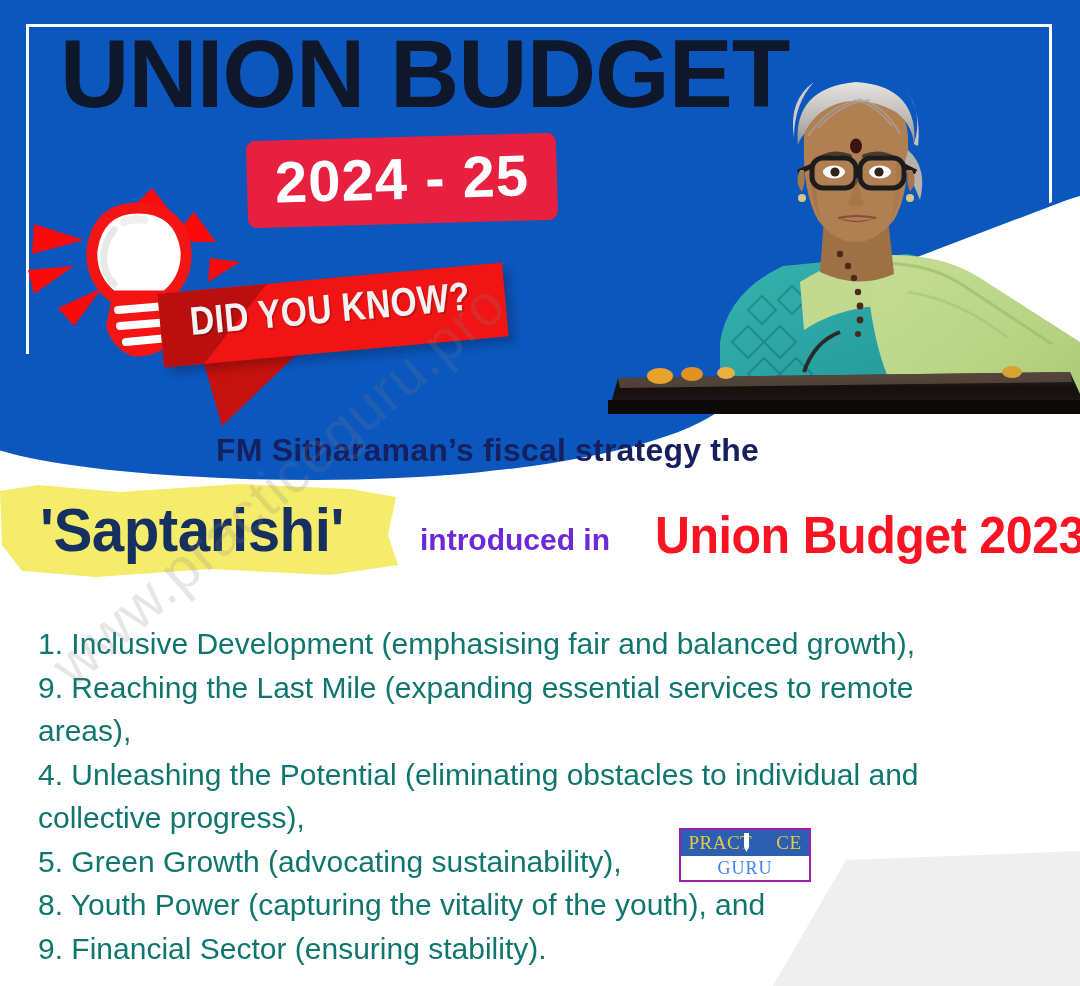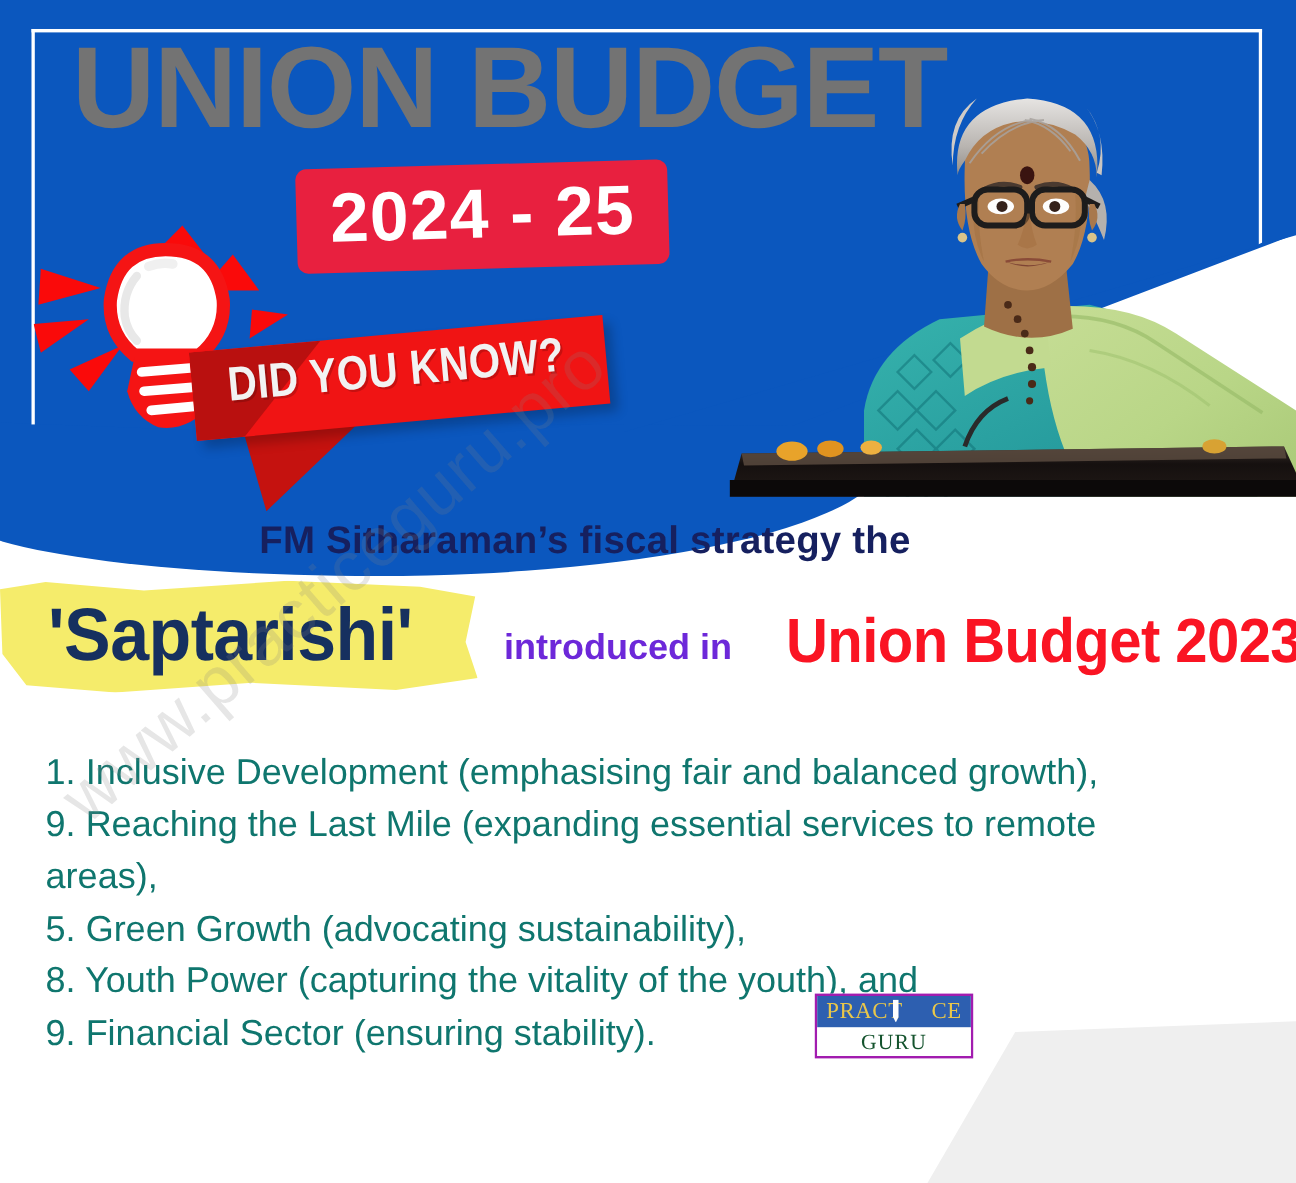--- a/index.html
+++ b/index.html
@@ -25,21 +25,21 @@
   .inner-frame{
     position:absolute;left:26px;top:24px;width:1026px;height:330px;
     border:3px solid #ffffff;border-bottom:none;box-sizing:border-box;
     -webkit-clip-path:polygon(0 0,1026px 0,1026px 178px,700px 330px,0 330px);
     clip-path:polygon(0 0,1026px 0,1026px 178px,700px 330px,0 330px);
   }
 
   
   .main-title{
     position:absolute;left:60px;top:26px;width:760px;
-    font-size:96px;font-weight:bold;color:#737373;letter-spacing:-1px;
+    font-size:96px;font-weight:bold;color:#0f172a;letter-spacing:-1px;
     line-height:1.0;white-space:nowrap;
   }
   .year-badge{
     position:absolute;left:247px;top:137px;
     background:#E8203F;color:#fff;
     font-size:58px;font-weight:bold;letter-spacing:1px;
     padding:8px 28px 12px 28px;border-radius:9px;
     transform:rotate(-1.6deg);white-space:nowrap;
   }
 
@@ -124,21 +124,21 @@
     font-family:"Liberation Serif",serif;font-size:19px;
     display:flex;align-items:center;justify-content:center;letter-spacing:0.5px;
     position:relative;
   }
   .logo-pen{
     position:absolute;left:63px;top:3px;width:5px;height:19px;background:#ffffff;
     -webkit-clip-path:polygon(0 0,5px 0,5px 14px,2.5px 19px,0 14px);
     clip-path:polygon(0 0,5px 0,5px 14px,2.5px 19px,0 14px);
   }
   .logo-bot{
-    height:24px;background:#fff;color:#14532d;
+    height:24px;background:#fff;color:#3b82f6;
     font-family:"Liberation Serif",serif;font-size:18px;
     display:flex;align-items:center;justify-content:center;letter-spacing:1px;
   }
 
   
   .watermark{
     position:absolute;left:60px;top:640px;
     font-size:58px;color:rgba(130,130,130,0.20);
     transform:rotate(-41deg);transform-origin:left center;
     white-space:nowrap;pointer-events:none;letter-spacing:1px;
@@ -315,20 +315,21 @@
   <div class="hl-yellow"></div>
   <div class="hl-word">'Saptarishi'</div>
   <div class="intro-word">introduced in</div>
   <div class="ub-2023">Union Budget 2023</div>
 
   <div class="grey-shape"></div>
 
   <div class="points">
     <div>1. Inclusive Development (emphasising fair and balanced growth),</div>
     <div class="wrap" style="width:900px">9. Reaching the Last Mile (expanding essential services to remote areas),</div>
+    <div class="wrap" style="width:930px">4. Unleashing the Potential (eliminating obstacles to individual and collective progress),</div>
     <div>5. Green Growth (advocating sustainability),</div>
     <div>8. Youth Power (capturing the vitality of the youth), and</div>
     <div>9. Financial Sector (ensuring stability).</div>
   </div>
 
   <div class="logo">
     <div class="logo-top">
       <span>PRACT</span>
       <span class="logo-pen"></span>
       <span style="margin-left:24px">CE</span>

